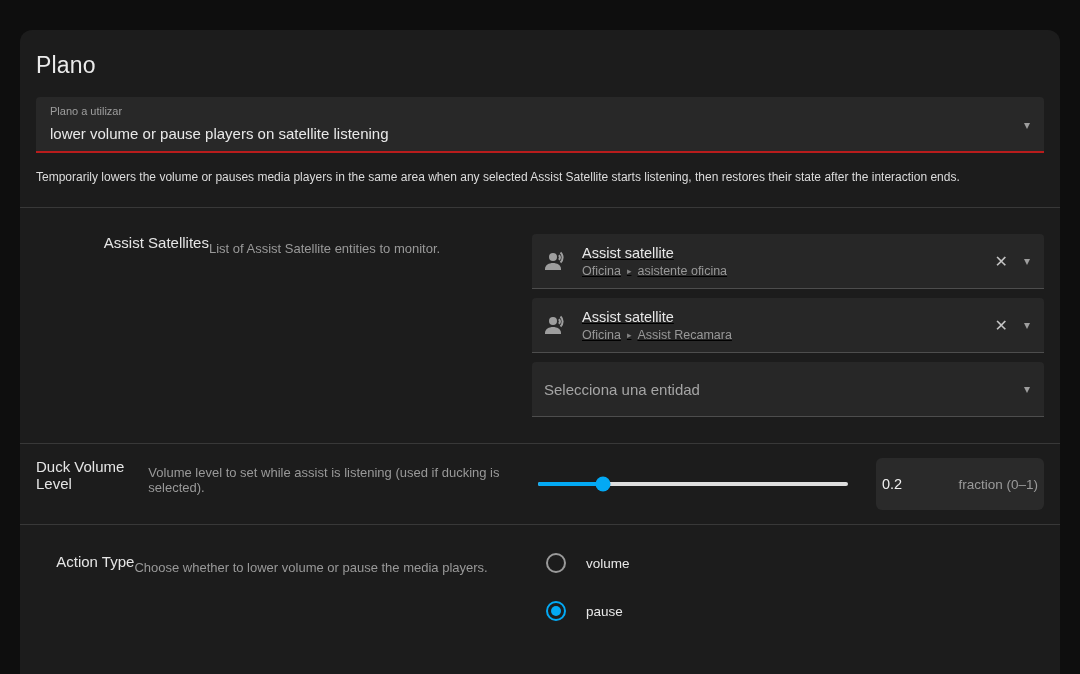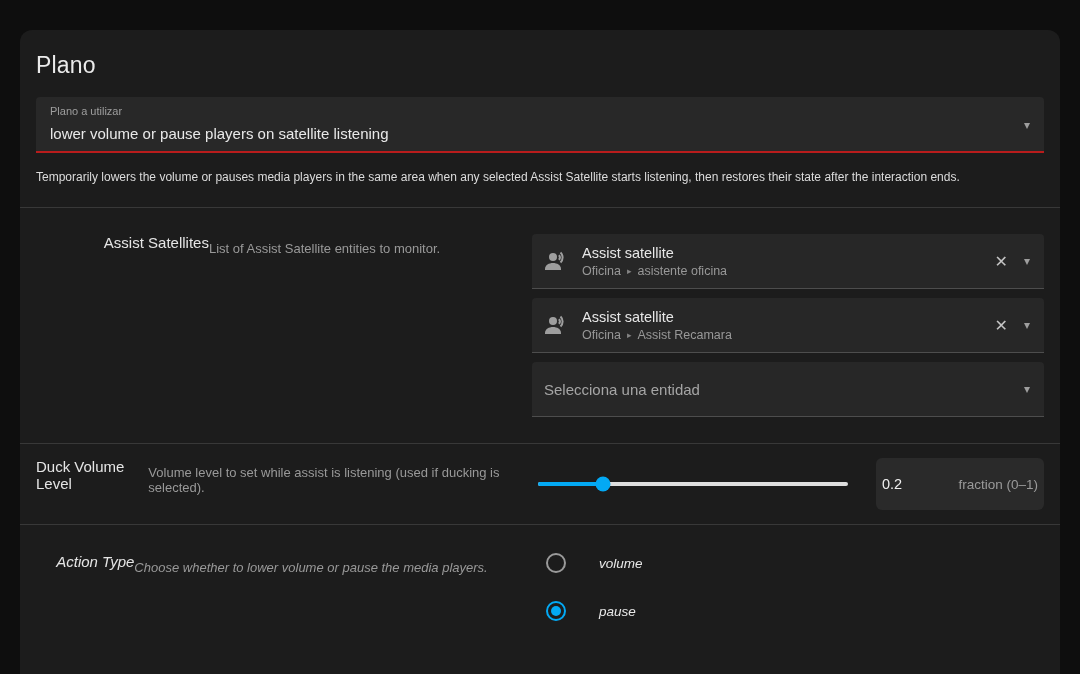--- a/index.html
+++ b/index.html
@@ -57,21 +57,21 @@
   
   .entity-row {
     position:relative; height:55px; margin-bottom:9px;
     background:#272727; border-radius:4px 4px 0 0;
     border-bottom:1px solid #4d4d4d;
     display:flex; align-items:center; padding:0 12px; cursor:pointer;
   }
   .entity-row:last-child { margin-bottom:0; }
   .entity-icon { width:24px; height:24px; margin-right:14px; flex:0 0 24px; }
   .entity-icon svg { width:24px; height:24px; fill:#9e9e9e; stroke:#9e9e9e; }
-  .entity-text { flex:1; min-width:0; }
+  .entity-text { flex:1; min-width:0;text-decoration:underline; }
   .entity-name { font-size:14.5px; color:#e7e7e7; }
   .entity-sub { font-size:12.5px; color:#989898; margin-top:3px; display:flex; align-items:center; gap:6px; }
   .crumb-sep { font-size:9px; color:#848484; }
   .x-icon { color:#c4c4c4; font-size:16px; padding:4px 8px; cursor:pointer; }
   .entity-row .caret { padding:4px 2px 4px 8px; }
 
   .picker-placeholder-text { font-size:15px; color:#a5a5a5; flex:1; }
 
   
   .row-duck { padding-top:14px; padding-bottom:14px; }
@@ -89,23 +89,23 @@
   }
   .value-box {
     width:168px; height:52px; flex:0 0 168px;
     background:#2a2a2a; border-radius:6px;
     display:flex; align-items:center; padding:0 6px;
   }
   .value-box .value { font-size:14.5px; color:#efefef; flex:1; }
   .value-box .suffix { font-size:13.5px; color:#9a9a9a; white-space:nowrap; }
 
   
-  .row-action { padding-top:28px; padding-bottom:22px;font-style:italic; }
+  .row-action { padding-top:28px; padding-bottom:22px; }
   .radio-group { display:flex; flex-direction:column; gap:28px; padding-left:14px; }
-  .radio-option { display:flex; align-items:center; gap:33px; cursor:pointer; width:max-content; }
+  .radio-option { display:flex; align-items:center; gap:20px; cursor:pointer; width:max-content; }
   .radio-circle {
     position:relative; width:20px; height:20px; border-radius:50%;
     border:2px solid #9a9a9a; flex:0 0 20px;
   }
   .radio-option.selected .radio-circle { border-color:var(--accent); }
   .radio-option.selected .radio-circle::after {
     content:""; position:absolute; left:50%; top:50%; width:10px; height:10px;
     transform:translate(-50%,-50%); border-radius:50%; background:var(--accent);
   }
   .radio-label { font-size:13.5px; color:#e8e8e8; }

